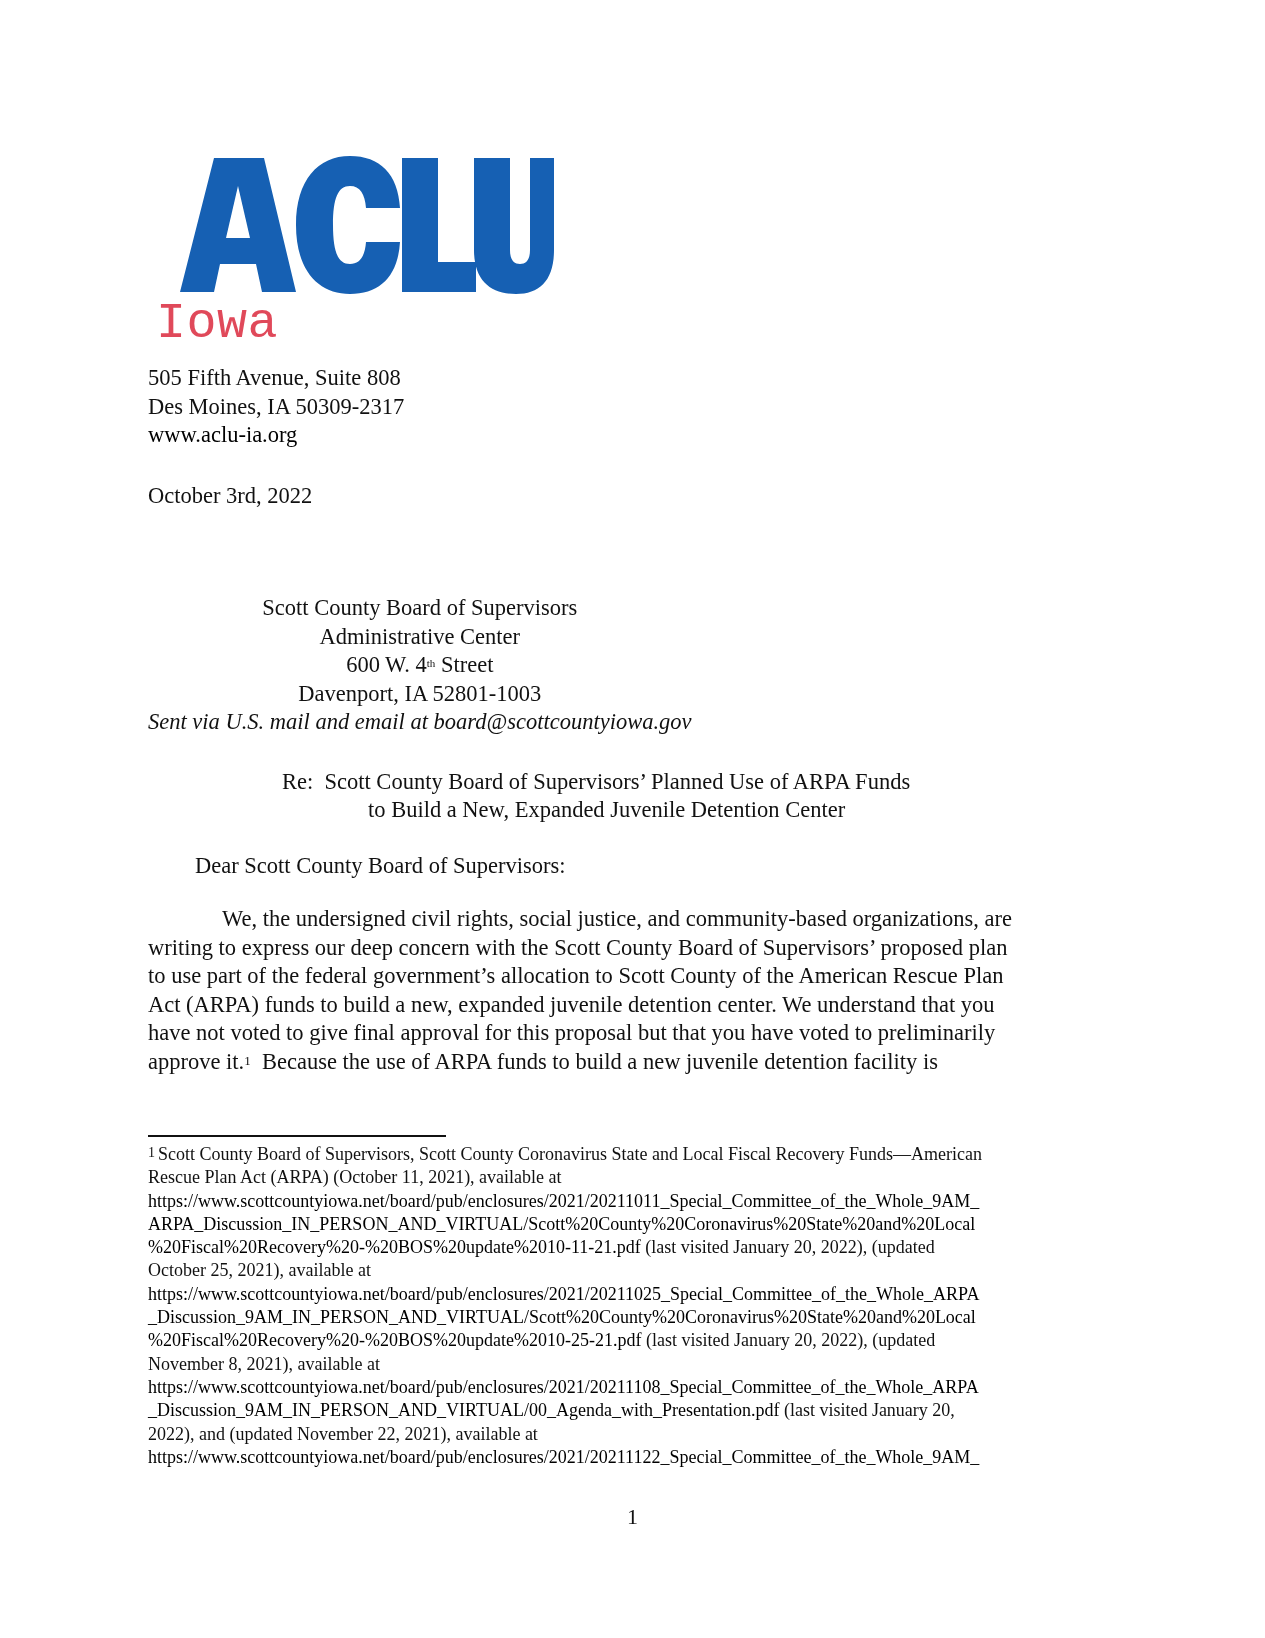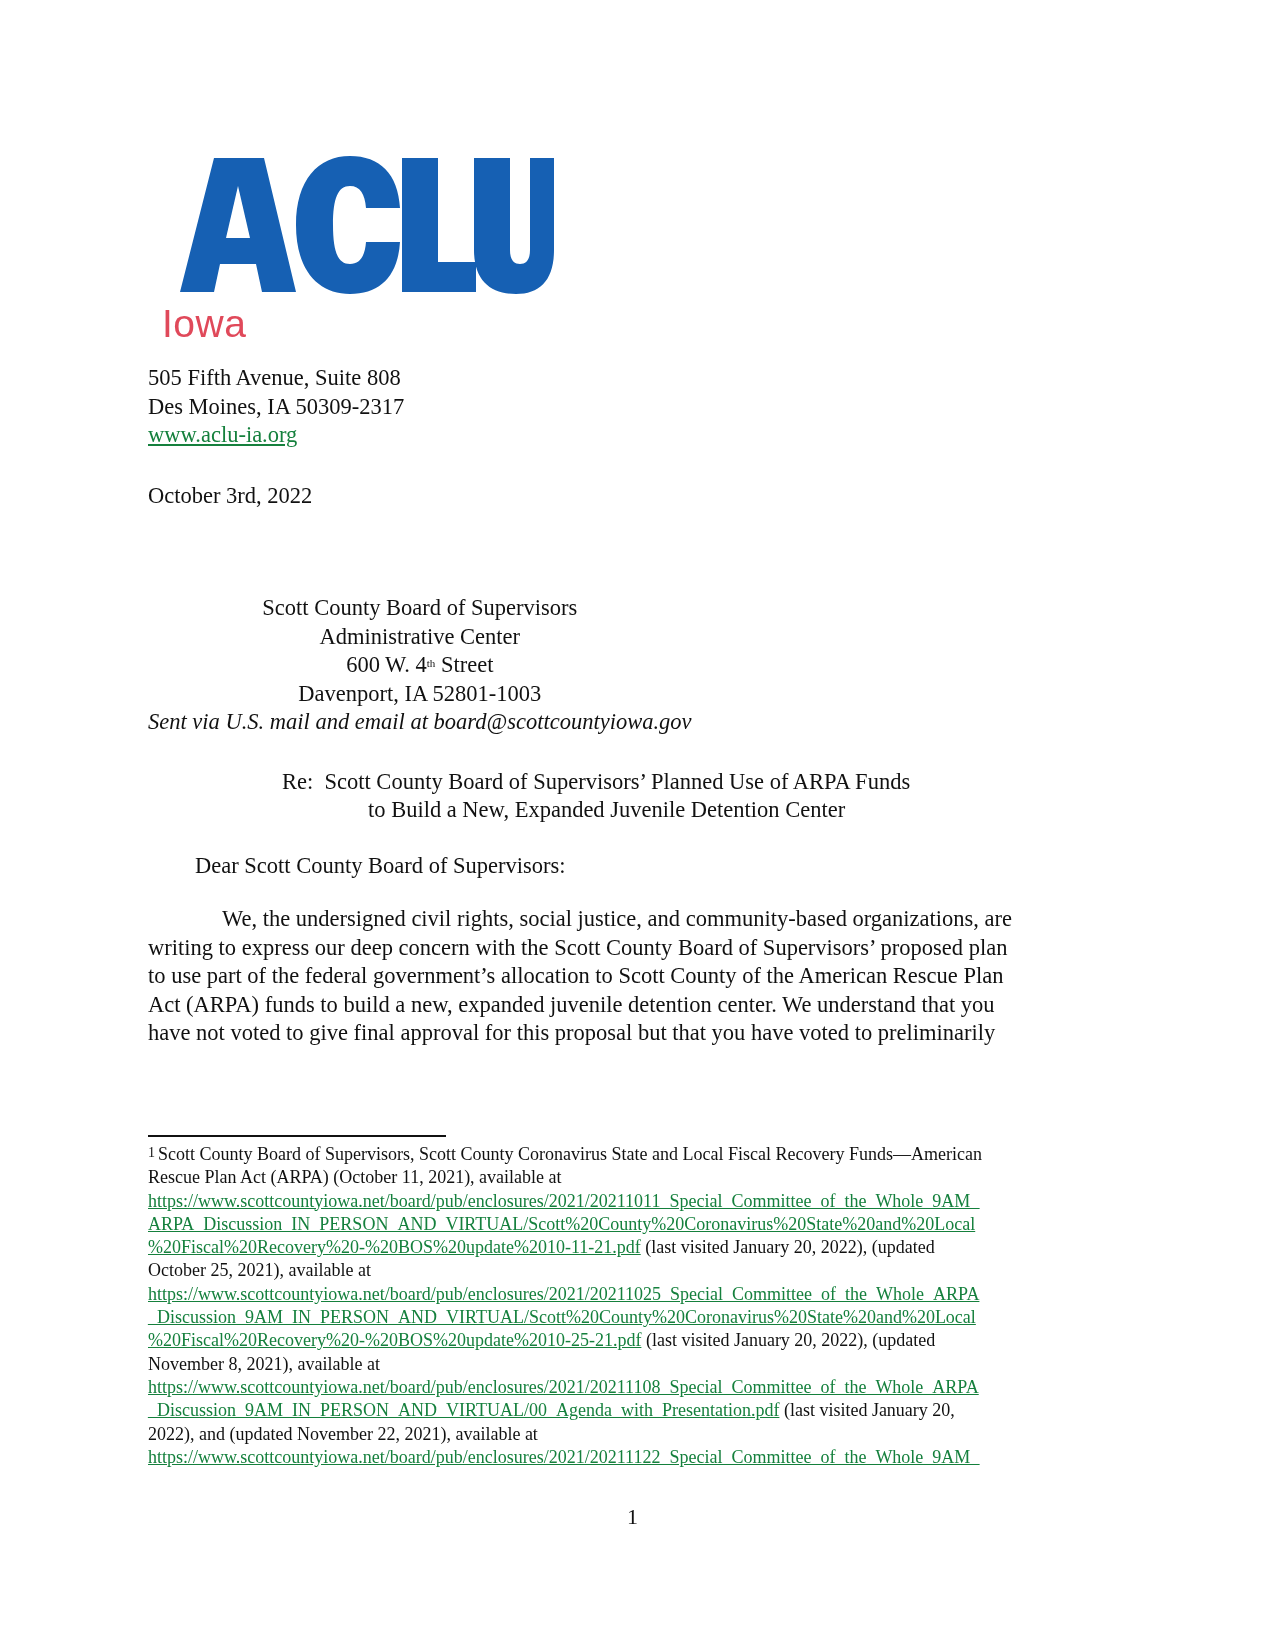--- a/index.html
+++ b/index.html
@@ -7,28 +7,28 @@
       width: 1265px; height: 1638px; position: relative; overflow: hidden;
       font-family: "Liberation Serif", "DejaVu Serif", serif;
       color: #111111;
     }
     .abs { position: absolute; }
     .logo {
       left: 176px; top: 150px; width: 380px; height: 150px;
     }
     .logo svg { display: block; }
     .iowa {
-      left: 162px; top: 296px;
-      font-family: Liberation Sans, sans-serif;
-      font-size: 39px; line-height: 56px; color: #e0495a;
+      left: 156px; top: 296px;
+      font-family: Liberation Mono, monospace;
+      font-size: 50px; line-height: 56px; color: #e0495a;
       letter-spacing: 0.5px;
     }
     .text22 { font-size: 22.5px; line-height: 28.5px; }
     .addr { left: 148px; top: 364px; }
-    .addr a, .link { color: #15803d; text-decoration: underline; }
+    .addr a, .link { color: #000000; }
     .date { left: 148px; top: 482px; }
     .recip { left: 148px; top: 594px; text-align: center; }
     .recip .sup { font-size: 11px; vertical-align: top; position: relative; top: -2px; }
     .recip .italic { font-style: italic; }
     .re1 { left: 282px; top: 768px; }
     .re2 { left: 368px; top: 796px; }
     .salut { left: 148px; top: 852px; margin-left: 47px; }
     .body-p {
       left: 148px; top: 905px; width: 950px;
       text-align: justify; text-align-last: left;
@@ -85,20 +85,21 @@
 <div class="abs re2 text22">to Build a New, Expanded Juvenile Detention Center</div>
 
 <div class="abs salut text22">Dear Scott County Board of Supervisors:</div>
 
 <div class="abs body-p text22">
   <span class="line indent">We, the undersigned civil rights, social justice, and community-based organizations, are</span>
   <span class="line">writing to express our deep concern with the Scott County Board of Supervisors’ proposed plan</span>
   <span class="line">to use part of the federal government’s allocation to Scott County of the American Rescue Plan</span>
   <span class="line">Act (ARPA) funds to build a new, expanded juvenile detention center. We understand that you</span>
   <span class="line">have not voted to give final approval for this proposal but that you have voted to preliminarily</span>
+  <span class="line" style="white-space:pre;"><span>approve it.</span><span class="fn-sup">1</span><span>  Because the use of ARPA funds to build a new juvenile detention facility is</span></span>
 </div>
 
 <div class="abs rule"></div>
 
 <div class="abs footnote">
   <span class="fline"><span class="fnum">1</span><span>Scott County Board of Supervisors, Scott County Coronavirus State and Local Fiscal Recovery Funds—American</span></span>
   <span class="fline">Rescue Plan Act (ARPA) (October 11, 2021), available at</span>
   <span class="fline"><a class="link">https://www.scottcountyiowa.net/board/pub/enclosures/2021/20211011_Special_Committee_of_the_Whole_9AM_</a></span>
   <span class="fline"><a class="link">ARPA_Discussion_IN_PERSON_AND_VIRTUAL/Scott%20County%20Coronavirus%20State%20and%20Local</a></span>
   <span class="fline" style="white-space:pre;"><a class="link">%20Fiscal%20Recovery%20-%20BOS%20update%2010-11-21.pdf</a><span> (last visited January 20, 2022), (updated</span></span>

